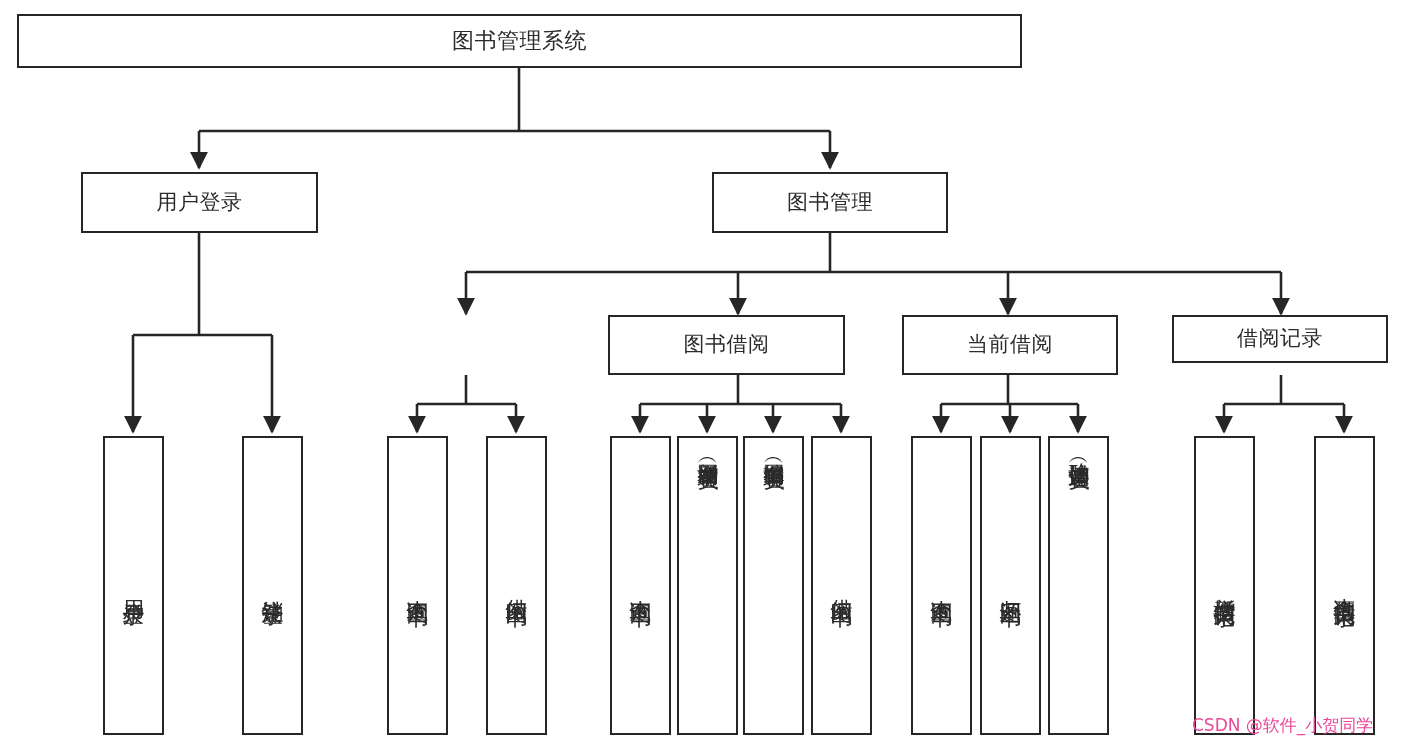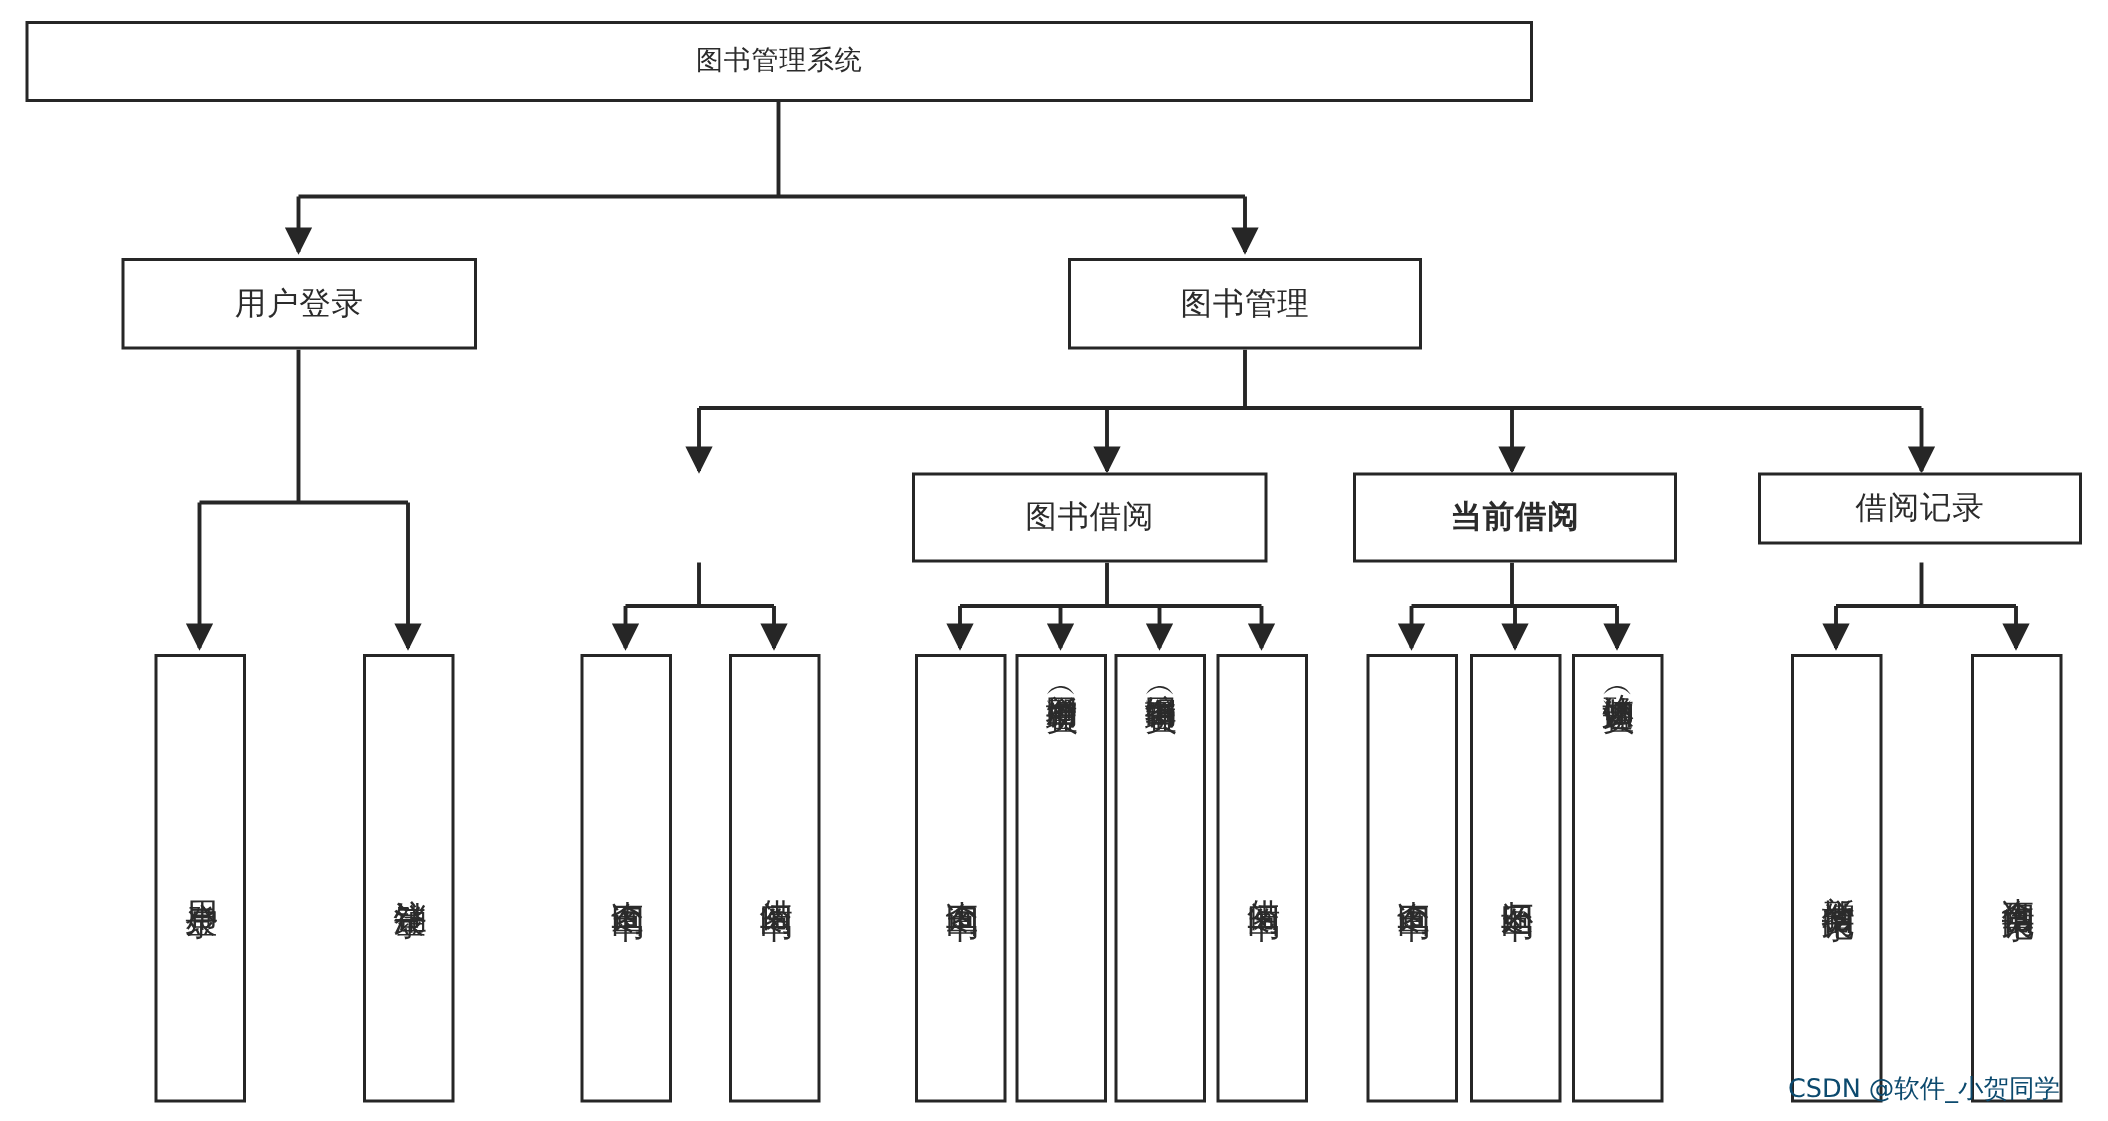--- a/index.html
+++ b/index.html
@@ -44,21 +44,21 @@
     color: #2b2b2b;
   }
   
   .node.horiz .node-label {
     writing-mode: horizontal-tb;
     font-size: 21px;
     line-height: 1.1;
     white-space: nowrap;
   }
   .node.root .node-label {
-    font-size: 18px;
+    font-size: 22px;
     text-align: center;
   }
   
   .node.vert {
     align-items: flex-start;
     justify-content: center;
     padding-top: 8px;
   }
   .node.vert .node-label {
     writing-mode: vertical-rl;
@@ -75,21 +75,21 @@
   }
   .node.vert.centered {
     align-items: center;
     padding-top: 0;
   }
   #watermark {
     position: absolute;
     left: 1192px;
     top: 714px;
     font-size: 17px;
-    color: #0c4a6e;
+    color: #ec4899;
     white-space: nowrap;
     z-index: 5;
     font-family: "DejaVu Sans", "Liberation Sans", sans-serif;
   }
 </style>
 </head>
 <body>
 
 <div id="diagram-root">
 
@@ -156,21 +156,21 @@
 
   <div class="node horiz" style="left:712px; top:172px; width:236px; height:61px;">
     <span class="node-label">图书管理</span>
   </div>
 
 
   <div class="node horiz" style="left:608px; top:315px; width:237px; height:60px;">
     <span class="node-label">图书借阅</span>
   </div>
 
-  <div class="node horiz" style="left:902px; top:315px; width:216px; height:60px;font-weight:bold;">
+  <div class="node horiz" style="left:902px; top:315px; width:216px; height:60px;">
     <span class="node-label">当前借阅</span>
   </div>
 
   <div class="node horiz" style="left:1172px; top:315px; width:216px; height:48px;">
     <span class="node-label">借阅记录</span>
   </div>
 
   <div class="node vert centered" style="left:103px; top:436px; width:61px; height:299px;">
     <span class="node-label">用户登录</span>
   </div>

